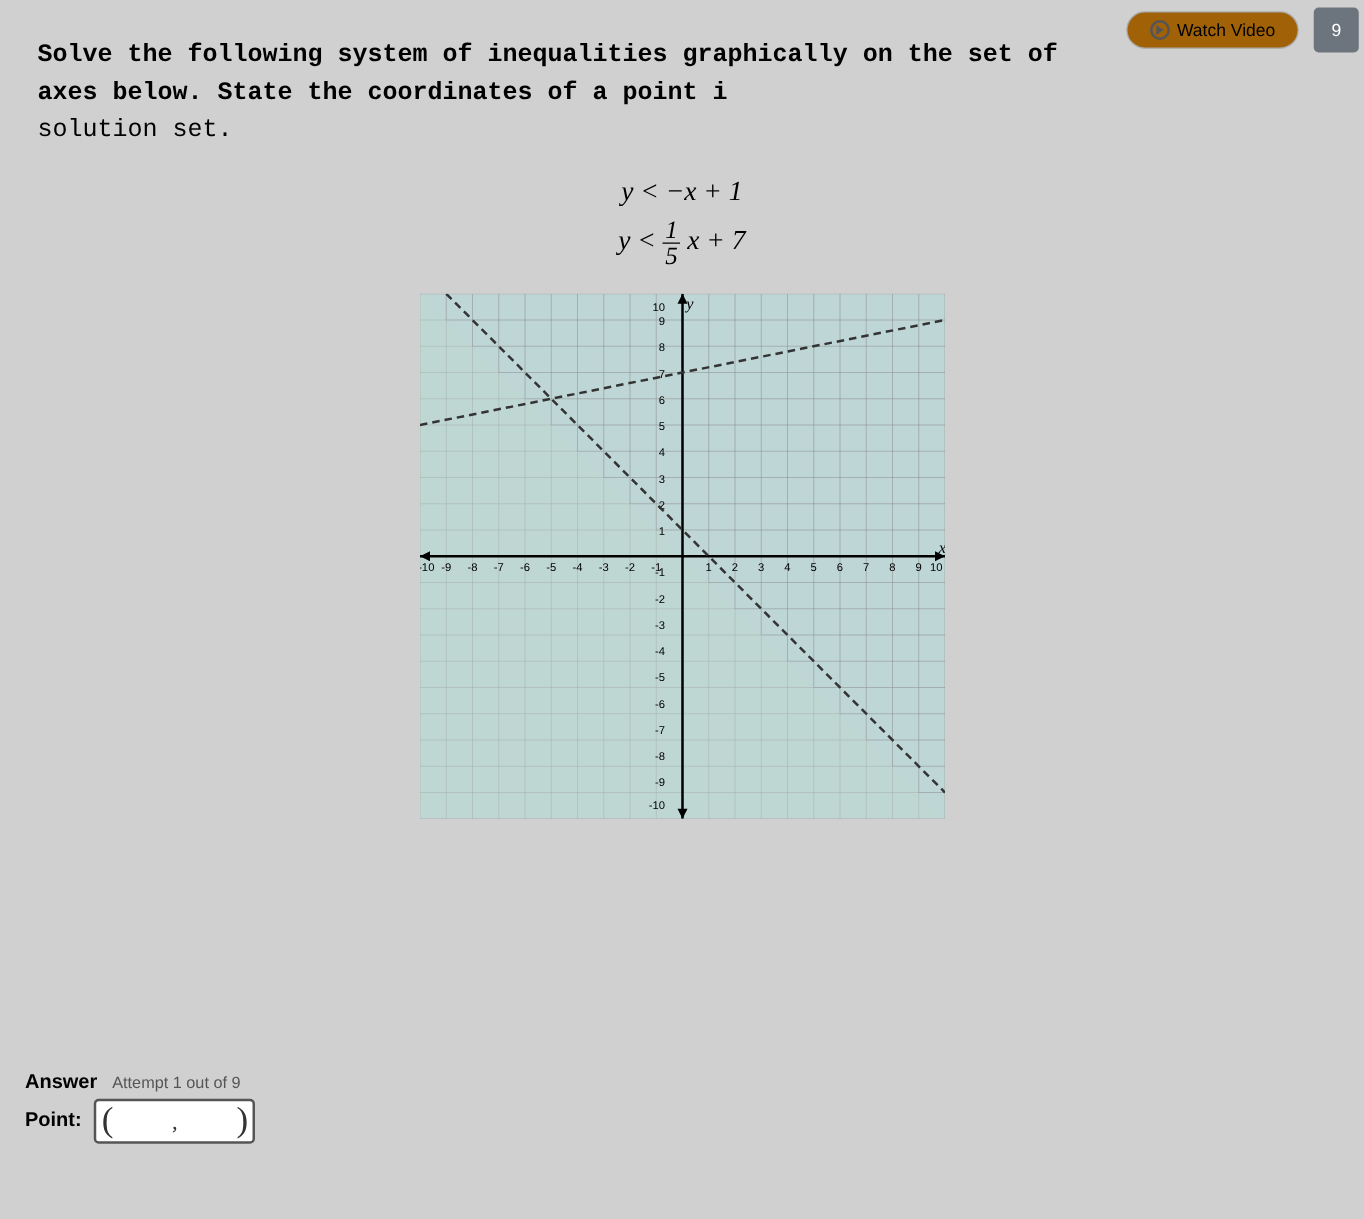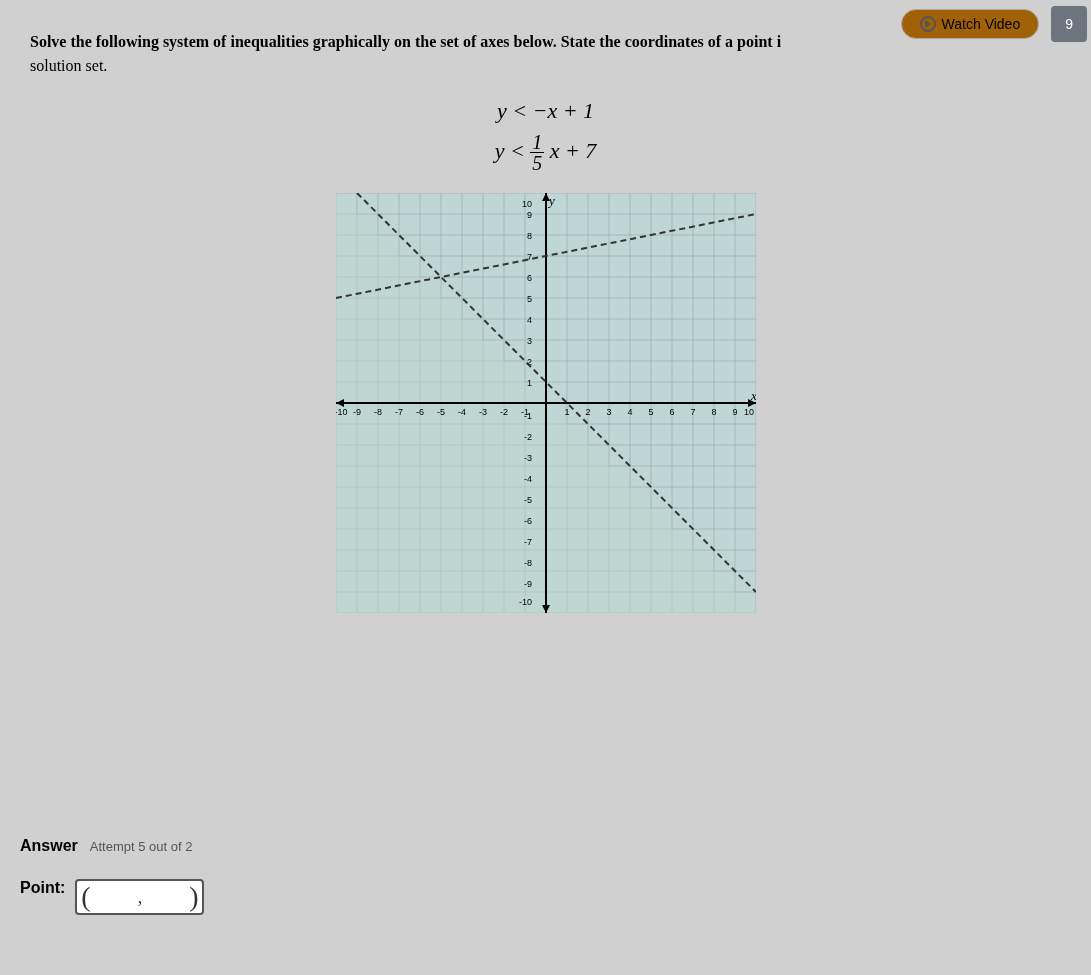--- a/index.html
+++ b/index.html
@@ -71,22 +71,22 @@
     
     .main-content {
       position: absolute;
       top: 10px;
       left: 0;
       right: 0;
       padding: 20px 30px;
     }
 
     .problem-text {
-      font-family: Liberation Serif, serif;
-      font-size: 16px;
+      font-family: Liberation Mono, monospace;
+      font-size: 20px;
       font-weight: normal;
       line-height: 1.5;
       max-width: 820px;
       margin-bottom: 6px;
     }
 
     .problem-text strong {
       font-weight: bold;
     }
 
@@ -151,23 +151,23 @@
 
     .attempt-text {
       font-family: Arial, sans-serif;
       font-size: 13px;
       color: #555;
       margin-left: 8px;
     }
 
     .point-row {
       display: flex;
-      align-items: flex-start;
+      align-items: center;
       gap: 10px;
-      margin-top: 24px;
+      margin-top: 4px;
     }
 
     .point-label {
       font-family: Arial, sans-serif;
       font-size: 16px;
       font-weight: bold;
     }
 
     .point-input-group {
       display: flex;
@@ -373,21 +373,21 @@
       <line x1="21" y1="0" x2="420" y2="399" stroke="#333" stroke-width="2" stroke-dasharray="6,4"></line>
 
       <line x1="0" y1="105" x2="420" y2="21" stroke="#333" stroke-width="2" stroke-dasharray="6,4"></line>
     </svg>
   </div>
 </div>
 
 <div class="answer-section">
   <div>
     <span class="answer-label">Answer</span>
-    <span class="attempt-text">Attempt 5 out of 2</span>
+    <span class="attempt-text">Attempt 1 out of 9</span>
   </div>
   <div class="point-row">
     <span class="point-label">Point:</span>
     <div class="point-input-group">
       <span class="point-paren">(</span>
       <input class="point-input" type="text" value="" style="">
       <span class="point-comma">,</span>
       <input class="point-input" type="text" value="" style="">
       <span class="point-paren">)</span>
     </div>

